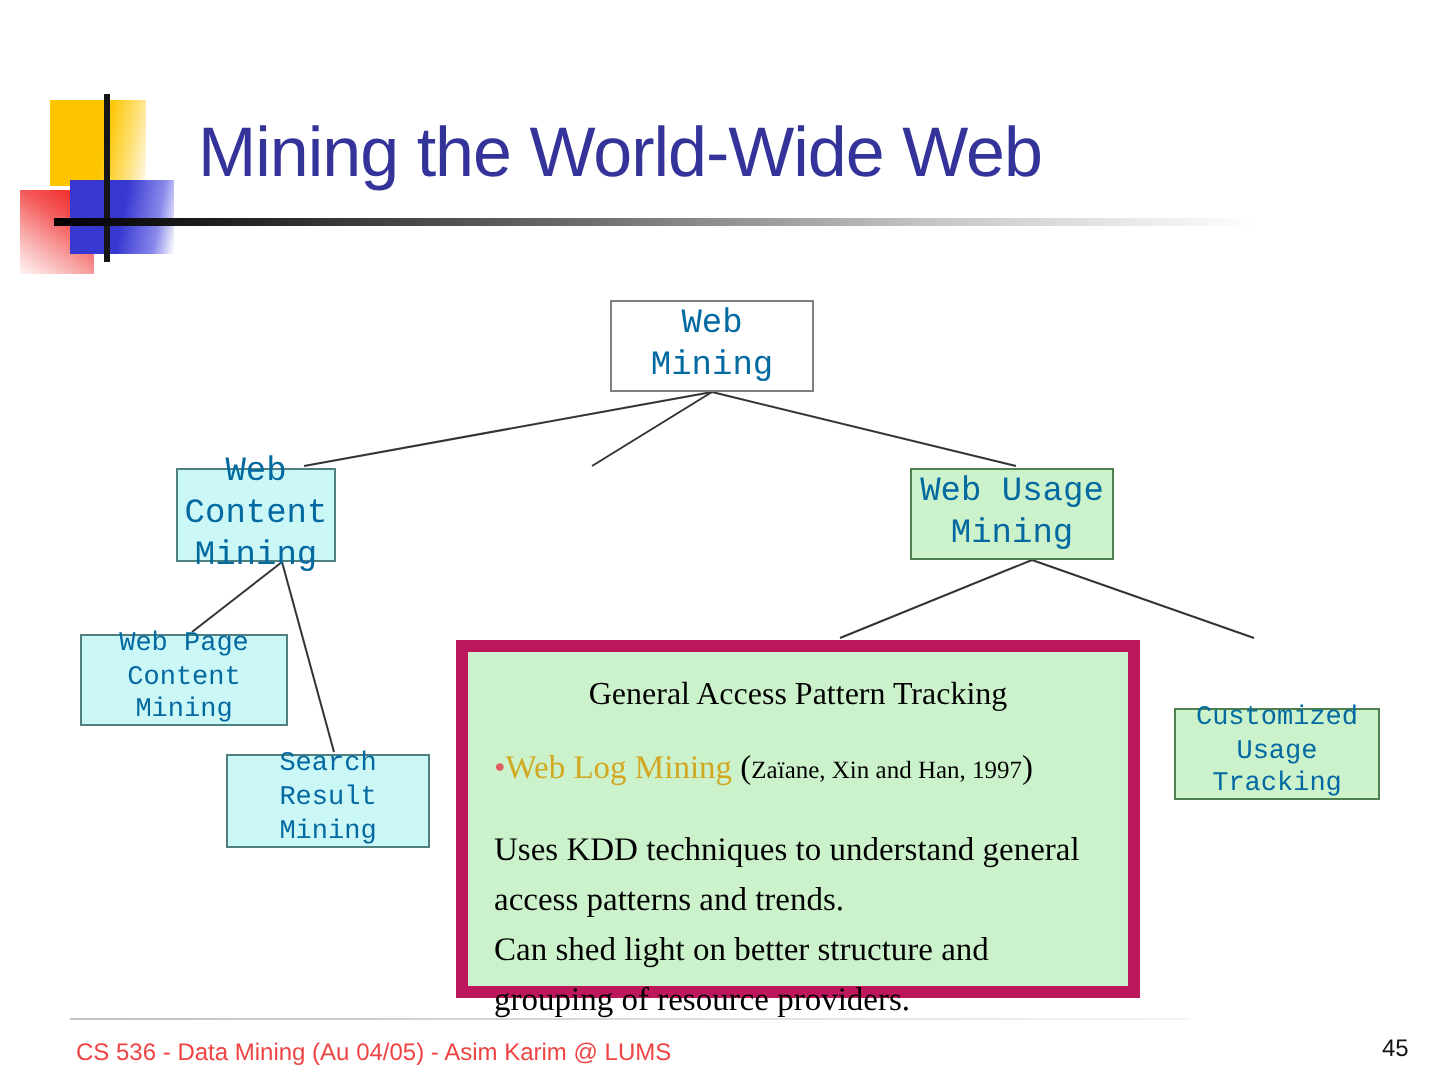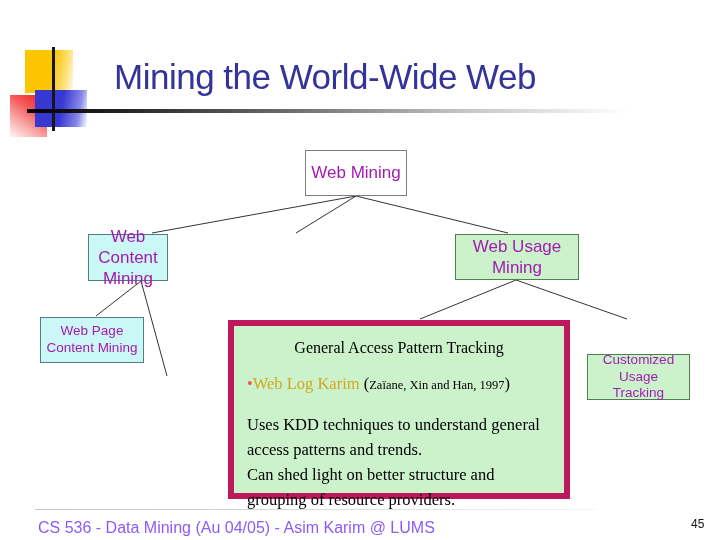--- a/index.html
+++ b/index.html
@@ -12,56 +12,56 @@
   .logo-yellow { left:25px; top:50px; width:48px; height:43px;
     background:linear-gradient(100deg,#fdc500 55%,#fee27e 82%,#fffaf0 100%); }
   .logo-blue { left:35px; top:90px; width:52px; height:37px;
     background:linear-gradient(100deg,#3737d2 50%,#8a8aeb 82%,#ffffff 100%); }
   .logo-red { left:10px; top:95px; width:37px; height:42px;
     background:linear-gradient(215deg,#ee2222 5%,#f55a5a 38%,#f8aaaa 68%,#ffecec 96%); }
   .logo-vline { left:52px; top:47px; width:3px; height:84px; background:#161616; }
   .title-rule { position:absolute; left:27px; top:109px; width:640px; height:4px;
     background:linear-gradient(to right,#000 0%,#272727 16%,#6f6f6f 42%,#c4c4c4 68%,rgba(255,255,255,0) 94%); }
   .page-title {
-    position:absolute; left:114px; top:57px; font-size:35px; letter-spacing:-0.5px;
+    position:absolute; left:99px; top:57px; font-size:35px; letter-spacing:-0.5px;
     color:#333399; white-space:nowrap;
   }
   
   .connectors { position:absolute; left:0; top:0; }
   .node {
     position:absolute; display:flex; align-items:center; justify-content:center;
-    text-align:center; font-family:Liberation Sans, sans-serif; color:#a21caf;
+    text-align:center; font-family:Liberation Mono, monospace; color:#0369a1;
     font-size:17px; line-height:1.25; box-sizing:border-box; border:1px solid #7f7f7f;
     padding:2px 4px;
   }
   .node-root       { left:305px; top:150px; width:102px; height:46px; background:#ffffff; }
   .node-content    { left:88px;  top:234px; width:80px; height:47px; background:#ccf7f7; border-color:#4f8080; }
   .node-structure  { left:226px; top:234px; width:116px; height:47px; background:#d4d4d4; }
-  .node-usage      { left:455px; top:234px; width:124px; height:46px; background:#ccf2cc; border-color:#4f804f; }
+  .node-usage      { left:455px; top:234px; width:102px; height:46px; background:#ccf2cc; border-color:#4f804f; }
   .node-small      { font-size:13.5px; }
   .node-webpage    { left:40px;  top:317px; width:104px; height:46px; background:#ccf7f7; border-color:#4f8080; }
   .node-search     { left:113px; top:377px; width:102px; height:47px; background:#ccf7f7; border-color:#4f8080; }
   .node-customized { left:587px; top:320px; width:103px; height:46px; background:#ccf2cc; border-color:#4f804f;margin-top:34px; }
   
   .panel {
     position:absolute; left:228px; top:320px; width:342px; height:179px;
     background:#ccf2cc; border:6px solid #be185d; box-sizing:border-box;
     font-family:"Liberation Serif", serif; color:#000;
   }
   .panel-heading { margin-top:13px; text-align:center; font-size:16px; }
   .panel-bullet-line { margin:17px 0 0 13px; font-size:16.5px; white-space:nowrap; }
   .bullet-glyph { color:#e06060; }
   .highlight-text { color:#d2a820; }
   .citation-paren { font-size:16.5px; }
   .citation-text { font-size:12.5px; }
   .panel-body { margin-left:13px; font-size:16.5px; line-height:25px;margin-top:18px; }
   
   .footer-rule { position:absolute; left:35px; top:509px; width:560px; height:1px;
     background:linear-gradient(to right,rgba(160,160,160,0.65),rgba(200,200,200,0.2)); }
-  .footer-text { position:absolute; left:38px; top:519px; font-size:16px; color:#8b5cf6; white-space:nowrap; }
+  .footer-text { position:absolute; left:38px; top:519px; font-size:12px; color:#ef4444; white-space:nowrap; }
   .page-number { position:absolute; left:691px; top:517px; font-size:12px; color:#141414; }
 </style>
 </head>
 <body>
 
 <div class="slide">
 
   <div class="logo-sq logo-yellow"></div>
   <div class="logo-sq logo-red"></div>
   <div class="logo-sq logo-blue"></div>
@@ -87,27 +87,30 @@
   </div>
   <div class="node node-content">
     <span>Web Content Mining</span>
   </div>
   <div class="node node-usage">
     <span>Web Usage Mining</span>
   </div>
   <div class="node node-small node-webpage">
     <span>Web Page Content Mining</span>
   </div>
+  <div class="node node-small node-search">
+    <span>Search Result Mining</span>
+  </div>
   <div class="node node-small node-customized">
     <span>Customized Usage Tracking</span>
   </div>
 
   <div class="panel">
     <div class="panel-heading">General Access Pattern Tracking</div>
-    <div class="panel-bullet-line"><span class="bullet-glyph">•</span><span class="highlight-text">Web Log Karim</span><span class="citation-paren"> (</span><span class="citation-text">Zaïane, Xin and Han, 1997</span><span class="citation-paren">)</span></div>
+    <div class="panel-bullet-line"><span class="bullet-glyph">•</span><span class="highlight-text">Web Log Mining</span><span class="citation-paren"> (</span><span class="citation-text">Zaïane, Xin and Han, 1997</span><span class="citation-paren">)</span></div>
     <div class="panel-body">
       <div>Uses KDD techniques to understand general</div>
       <div>access patterns and trends.</div>
       <div>Can shed light on better structure and</div>
       <div>grouping of resource providers.</div>
     </div>
   </div>
 
   <div class="footer-rule"></div>
   <div class="footer-text">CS 536 - Data Mining (Au 04/05) - Asim Karim @ LUMS</div>

